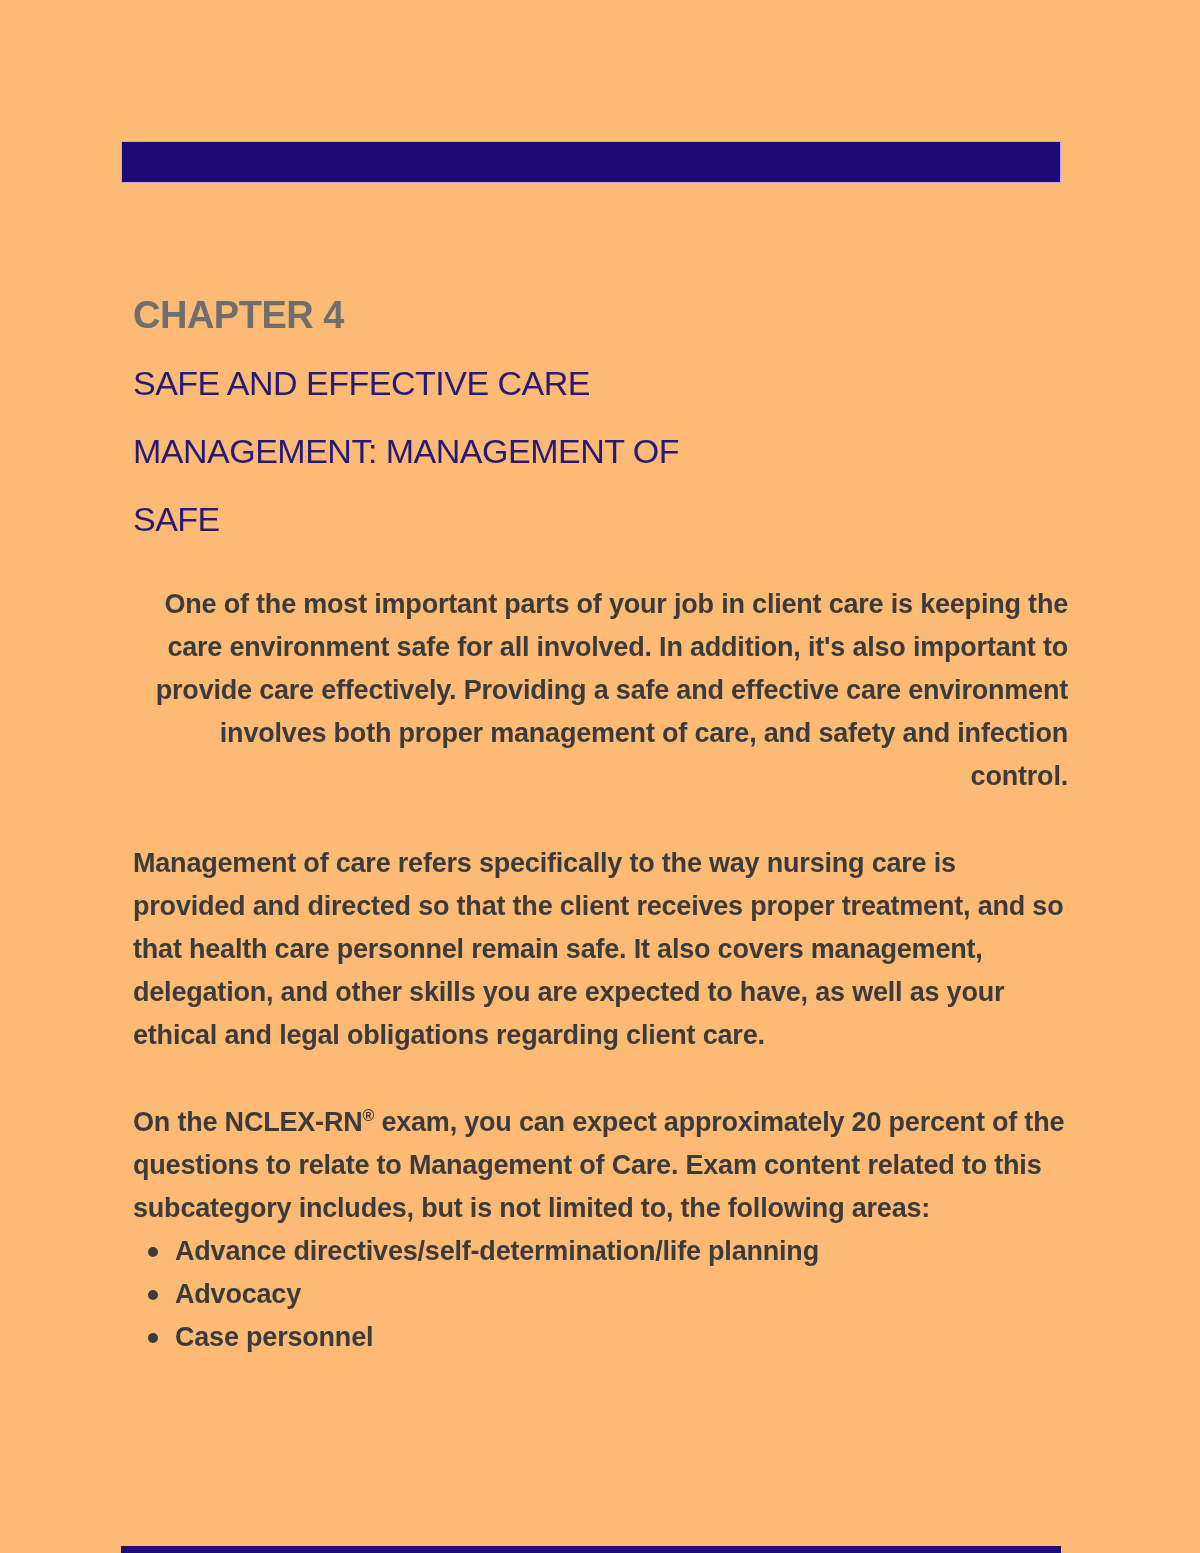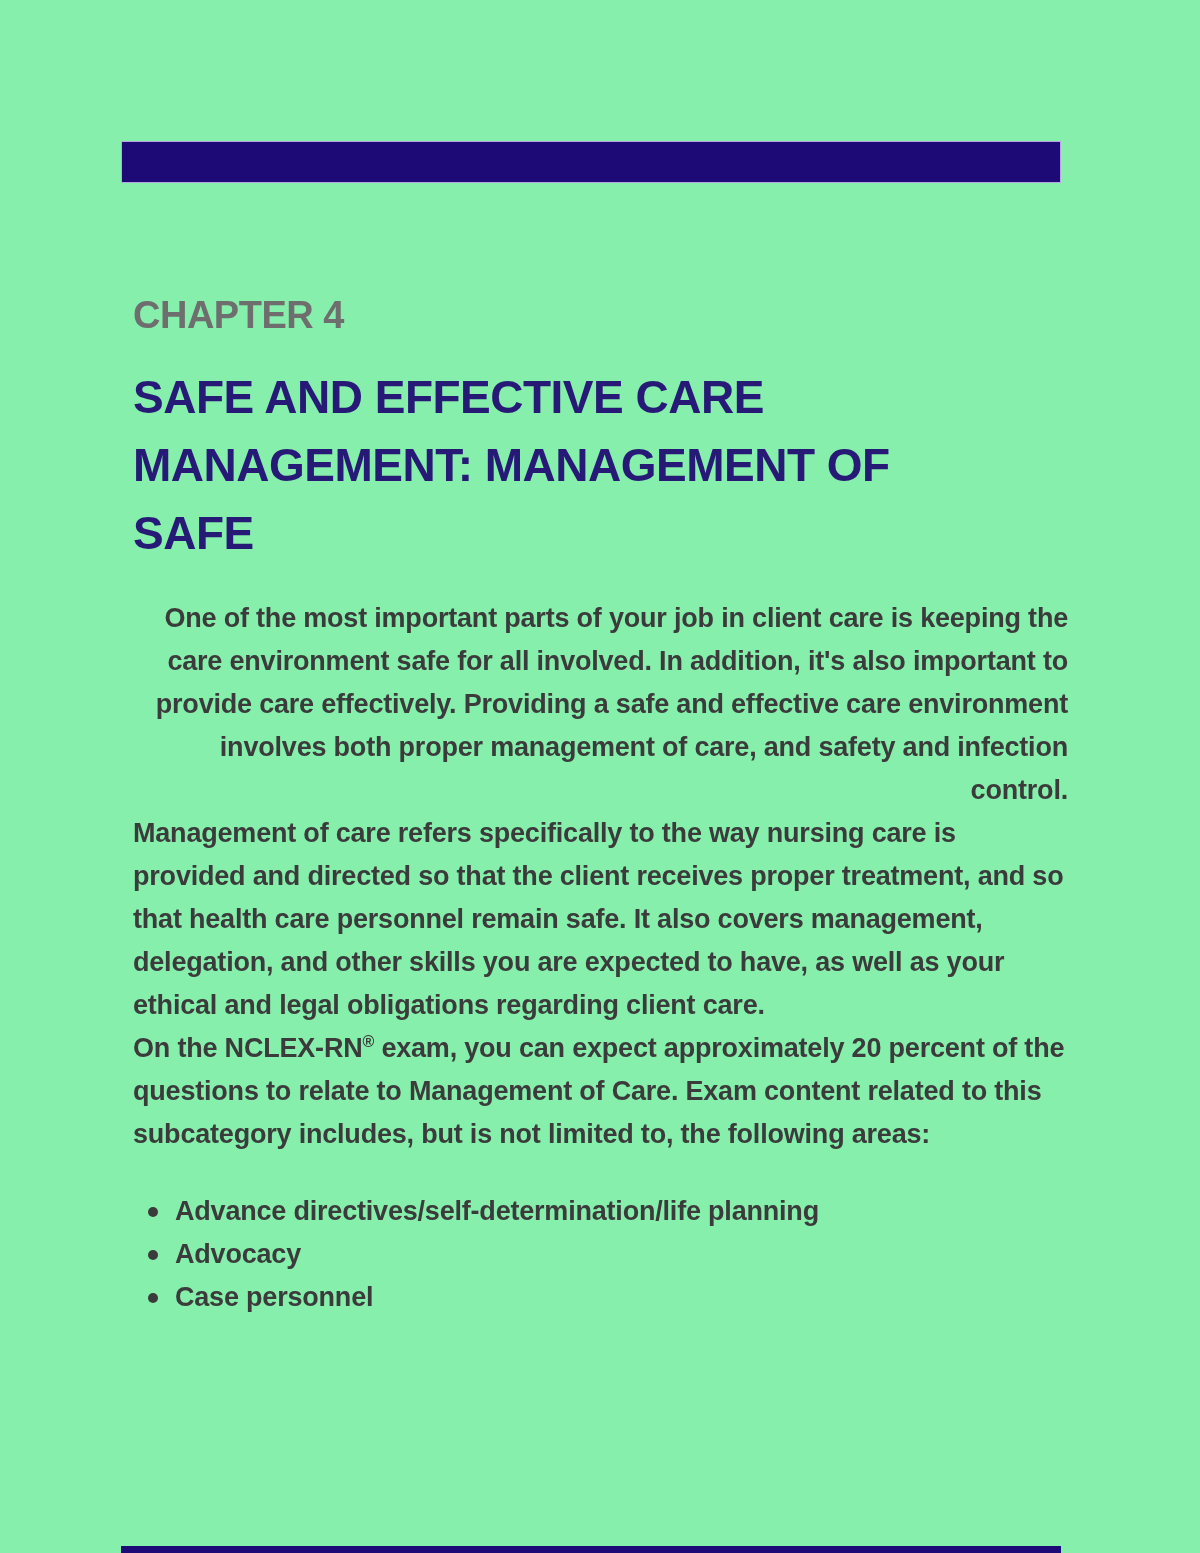--- a/index.html
+++ b/index.html
@@ -5,21 +5,21 @@
   * { margin: 0; padding: 0; box-sizing: border-box; }
   html, body {
     width: 1200px; height: 1553px;
     background: #ffffff;
     font-family: "Liberation Sans", sans-serif;
     overflow: hidden;
   }
   .page {
     position: relative;
     width: 1200px; height: 1553px;
-    background: #86efac;
+    background: #fdba74;
   }
   .header-bar {
     position: absolute;
     left: 121px; top: 141px;
     width: 940px; height: 42px;
     background: #1e0a76;
     border: 1px solid #b6a6e3;
   }
   .footer-bar {
     position: absolute;
@@ -33,44 +33,44 @@
     width: 935px;
   }
   .chapter-label {
     font-size: 38px;
     font-weight: 700;
     line-height: 1.1;
     color: #6e6e6e;
     letter-spacing: -0.5px;
   }
   .chapter-title {
-    margin-top: 26px;
-    font-size: 46px;
-    font-weight: 700;
+    margin-top: 12px;
+    font-size: 34px;
+    font-weight: 400;
     line-height: 68px;
     color: #261a76;
     letter-spacing: -0.5px;
   }
   .chapter-title .title-line { display: block; }
   .body-paragraph {
+    margin-top: 44px;
     font-size: 27px;
     font-weight: 600;
     line-height: 43px;
     color: #3b3b3b;
     letter-spacing: -0.2px;
   }
   .body-paragraph.first { margin-top: 30px; text-align: right; }
   .reg-mark {
     font-size: 16px;
     vertical-align: super;
     line-height: 0;
     font-weight: 700;
   }
   .topic-list {
-    margin-top: 34px;
     list-style: none;
   }
   .topic-list li {
     position: relative;
     padding-left: 42px;
     font-size: 27px;
     font-weight: 600;
     line-height: 43px;
     color: #3b3b3b;
     letter-spacing: -0.2px;

